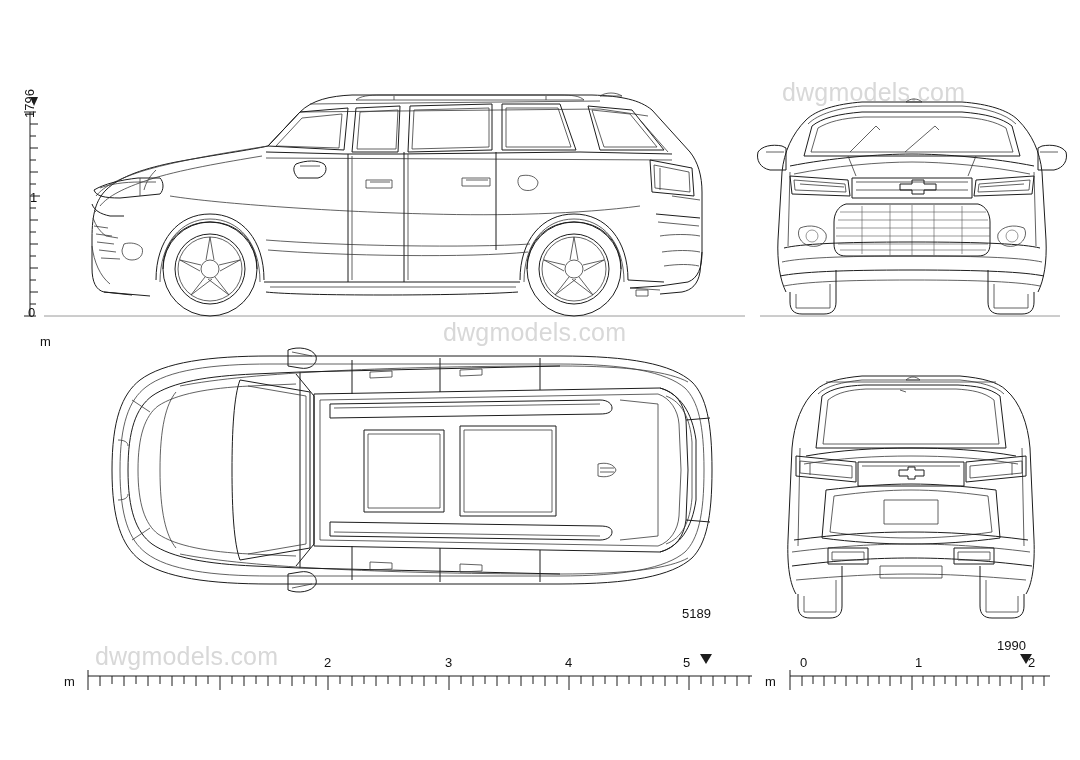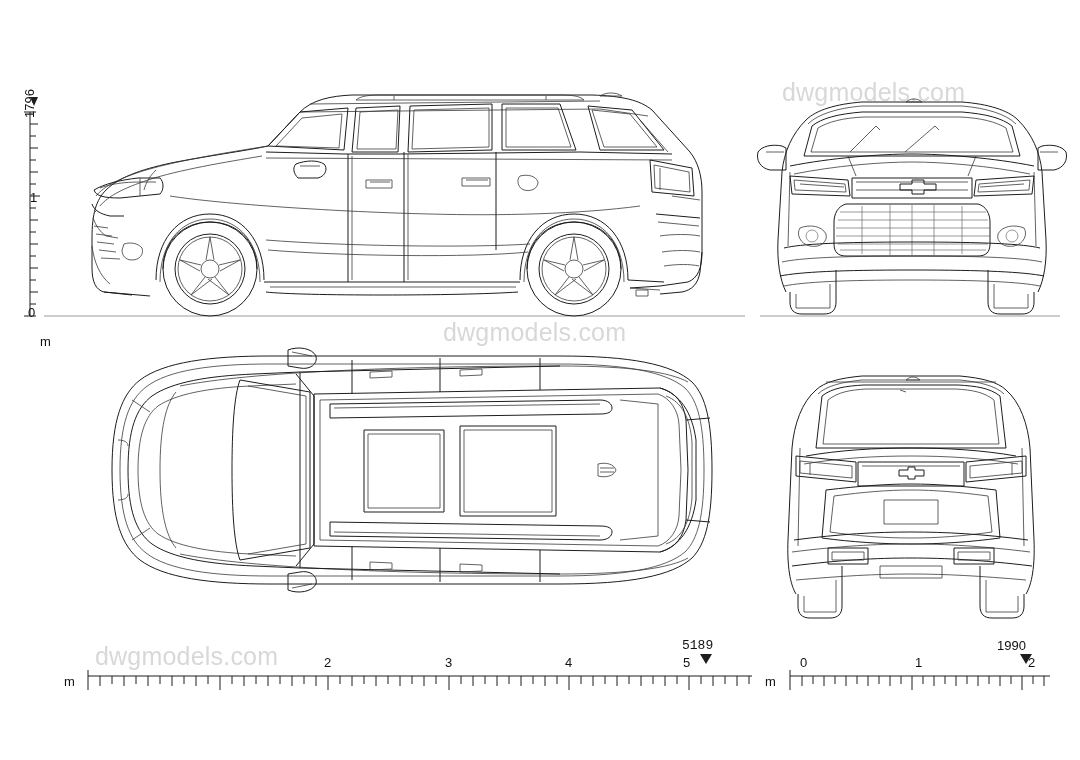--- a/index.html
+++ b/index.html
@@ -49,21 +49,21 @@
   <div class="lbl-vert" style="left:22px;top:118px;">1796</div>
   <div class="lbl" style="left:30px;top:190px;">1</div>
   <div class="lbl" style="left:28px;top:305px;">0</div>
   <div class="lbl" style="left:40px;top:334px;">m</div>
 
   <div class="lbl" style="left:64px;top:674px;">m</div>
   <div class="lbl" style="left:324px;top:655px;">2</div>
   <div class="lbl" style="left:445px;top:655px;">3</div>
   <div class="lbl" style="left:565px;top:655px;">4</div>
   <div class="lbl" style="left:683px;top:655px;">5</div>
-  <div class="lbl" style="left:682px;top:638px;font-family:Liberation Mono, monospace;">5189</div>
+  <div class="lbl" style="left:682px;top:606px;">5189</div>
 
   <div class="lbl" style="left:765px;top:674px;">m</div>
   <div class="lbl" style="left:800px;top:655px;">0</div>
   <div class="lbl" style="left:915px;top:655px;">1</div>
   <div class="lbl" style="left:1028px;top:655px;">2</div>
   <div class="lbl" style="left:997px;top:638px;">1990</div>
 
   <svg width="1080" height="760" viewBox="0 0 1080 760" style="position:absolute;left:0;top:0;">
 
     <g>

